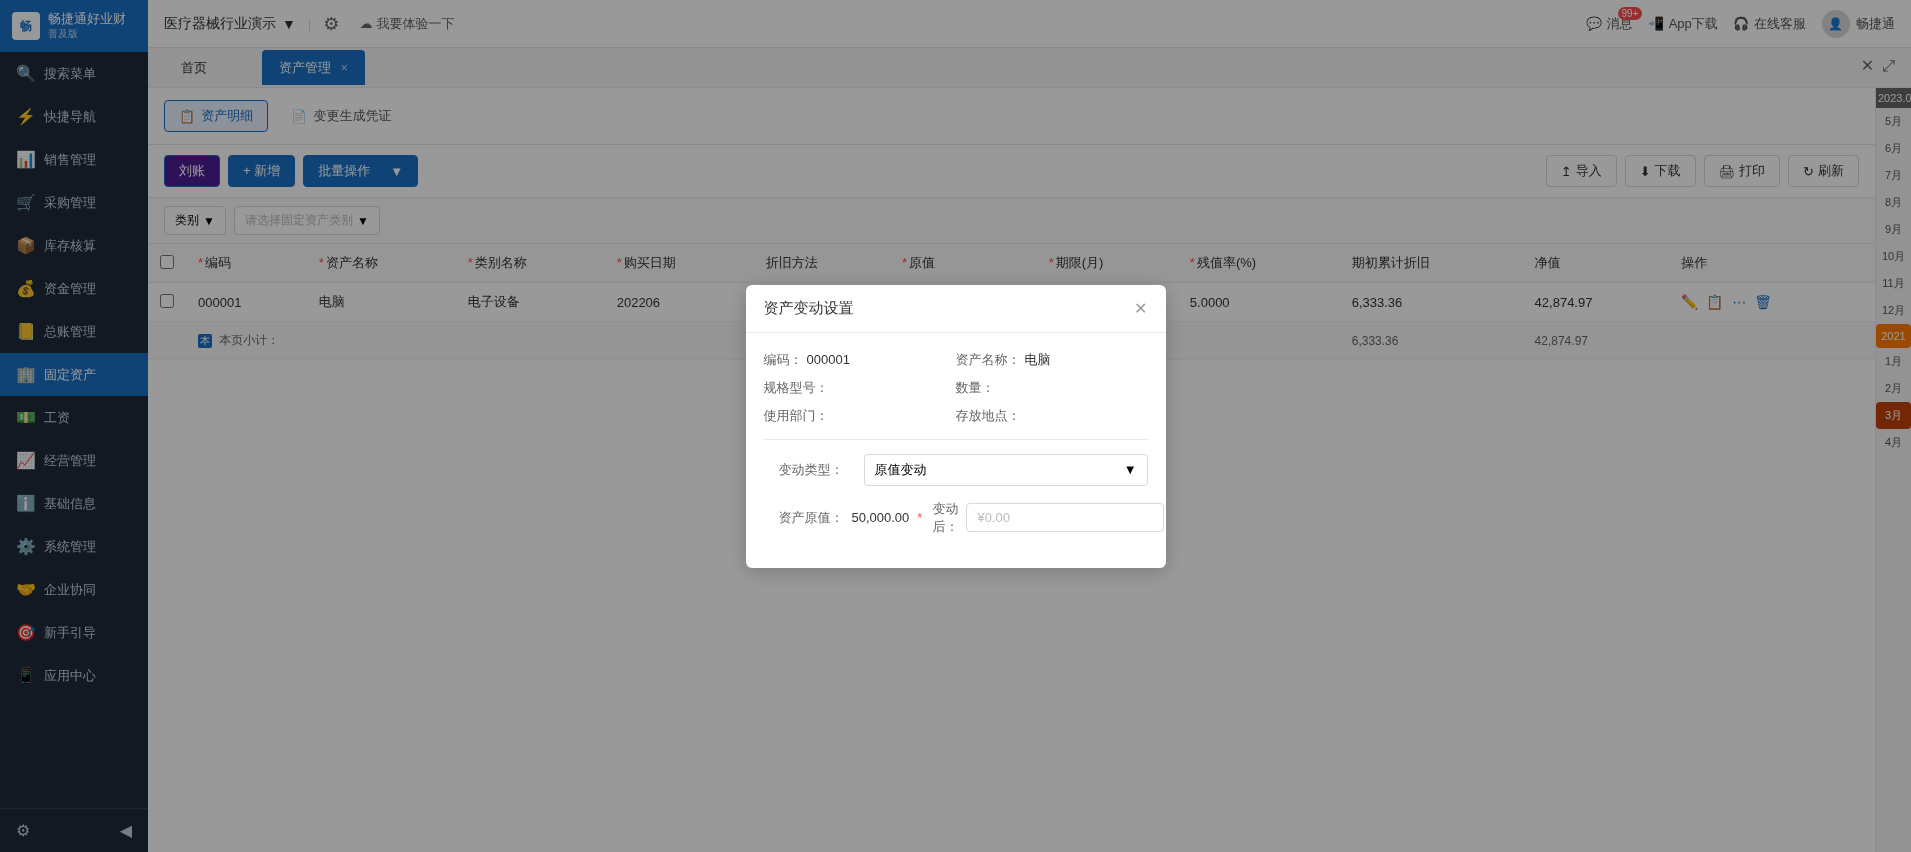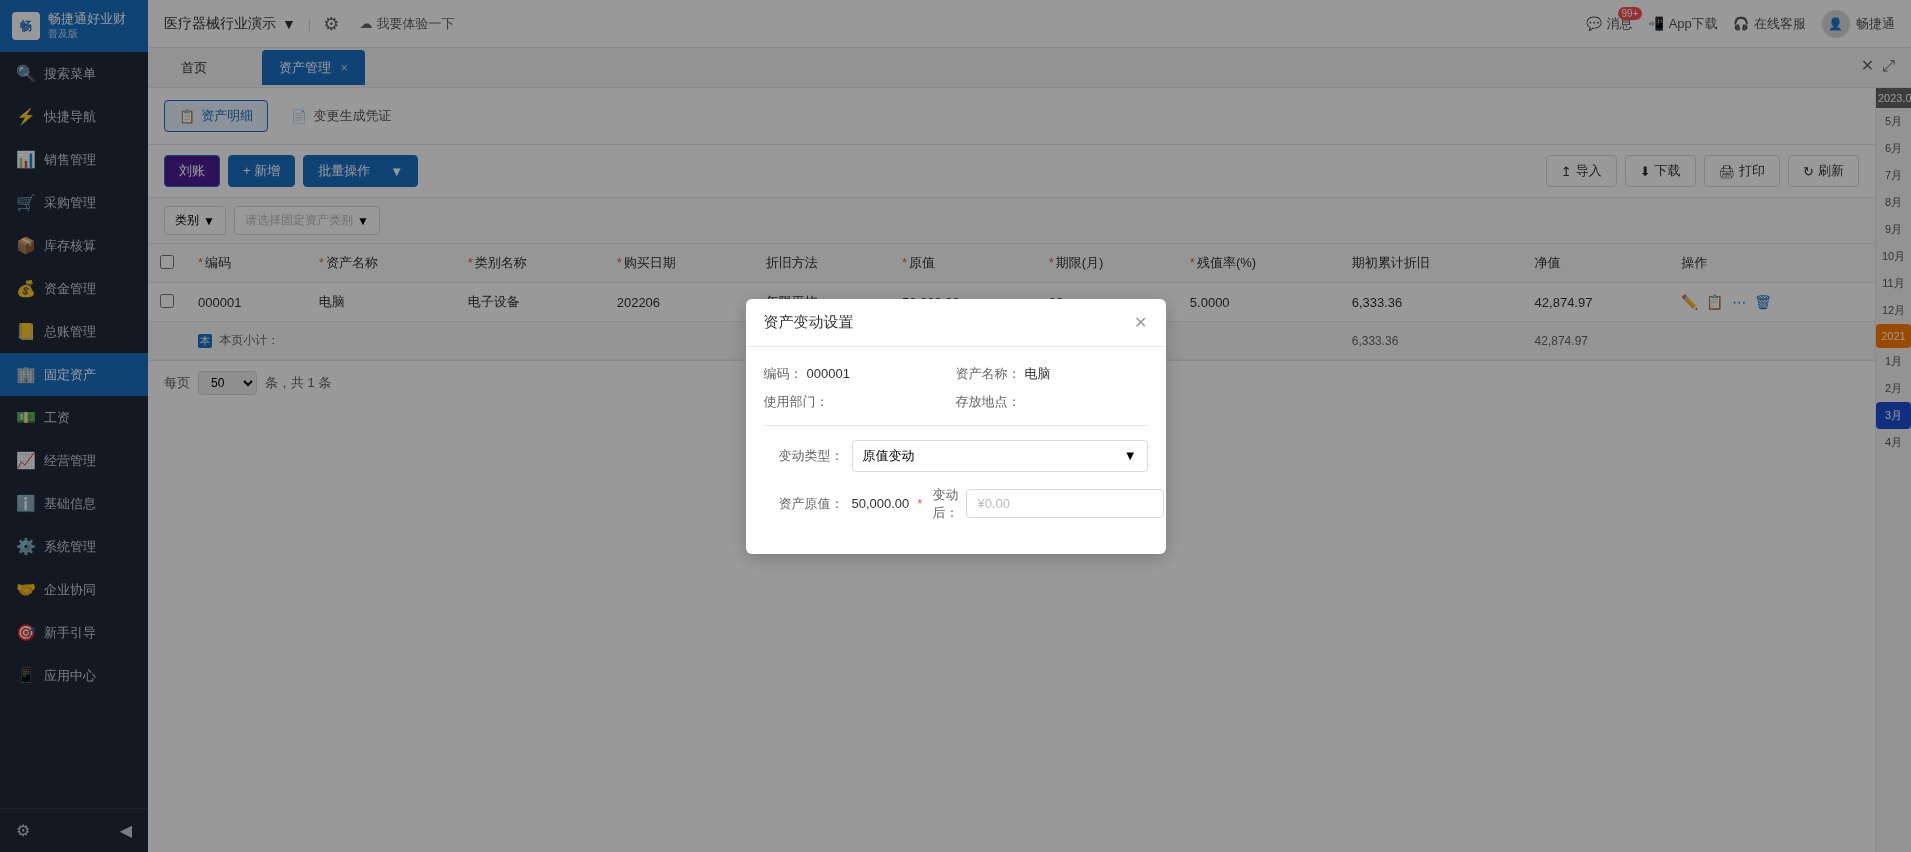--- a/index.html
+++ b/index.html
@@ -332,21 +332,21 @@
       font-size: 11px;
     }
     .cal-month {
       padding: 6px 2px;
       text-align: center;
       cursor: pointer;
       color: #555;
       width: 100%;
     }
     .cal-month.active {
-      background: #1d4ed8;
+      background: #c2410c;
       color: #fff;
       border-radius: 4px;
     }
     .cal-month.highlight {
       background: #ff7a00;
       color: #fff;
       border-radius: 4px;
     }
 
     
@@ -409,20 +409,21 @@
       flex-shrink: 0;
     }
     .dialog-form-control {
       flex: 1;
       display: flex; align-items: center;
       border: 1px solid #d9d9d9;
       border-radius: 4px;
       padding: 6px 10px;
       font-size: 13px;
       gap: 8px;
+      margin-left: 12px;
     }
     .dialog-form-input {
       flex: 1;
       border: 1px solid #d9d9d9;
       border-radius: 4px;
       padding: 6px 10px;
       font-size: 13px;
       outline: none;
     }
     .dialog-form-input::placeholder { color: #bbb; }
@@ -690,28 +691,20 @@
                 <td></td>
                 <td></td>
                 <td>6,333.36</td>
                 <td>42,874.97</td>
                 <td></td>
               </tr>
             </tbody>
           </table>
         </div>
 
-        <div class="pagination">
-          <span>每页</span>
-          <select class="page-select">
-            <option>50</option>
-            <option>100</option>
-          </select>
-          <span>条，共 1 条</span>
-        </div>
 
       </div>
     </div>
 
     <div class="calendar-sidebar">
       <div class="cal-year">2023.03</div>
       <div class="cal-month">5月</div>
       <div class="cal-month">6月</div>
       <div class="cal-month">7月</div>
       <div class="cal-month">8月</div>
@@ -740,20 +733,30 @@
         <div class="dialog-info-cell">
           <span class="dialog-info-label">编码：</span>
           <span>000001</span>
         </div>
         <div class="dialog-info-cell">
           <span class="dialog-info-label">资产名称：</span>
           <span>电脑</span>
         </div>
       </div>
 
+      <div class="dialog-info-row">
+        <div class="dialog-info-cell">
+          <span class="dialog-info-label">规格型号：</span>
+          <span></span>
+        </div>
+        <div class="dialog-info-cell">
+          <span class="dialog-info-label">数量：</span>
+          <span></span>
+        </div>
+      </div>
 
       <div class="dialog-info-row">
         <div class="dialog-info-cell">
           <span class="dialog-info-label">使用部门：</span>
           <span></span>
         </div>
         <div class="dialog-info-cell">
           <span class="dialog-info-label">存放地点：</span>
           <span></span>
         </div>

